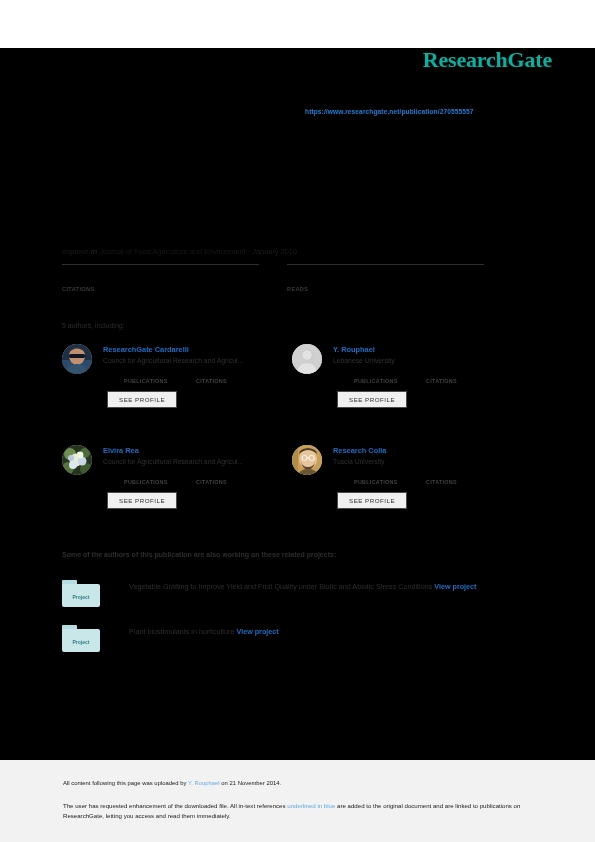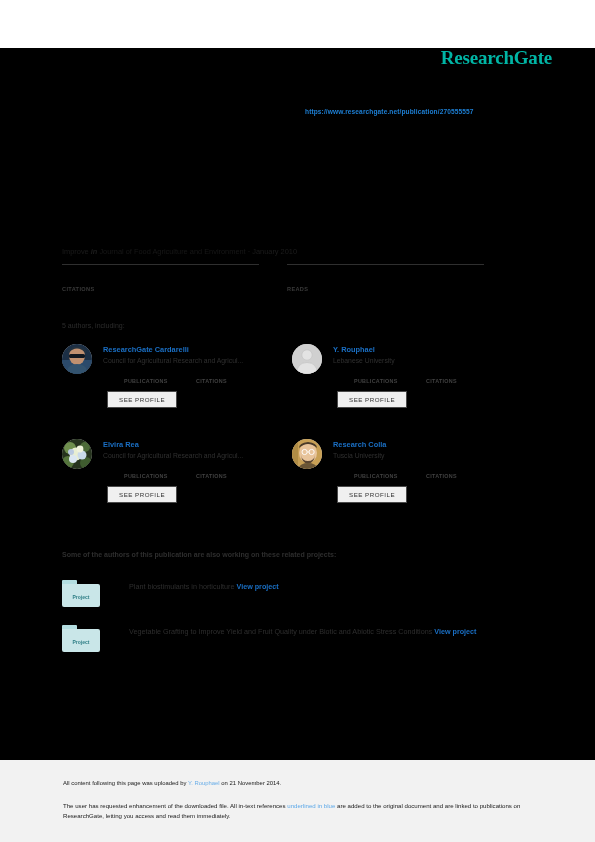--- a/index.html
+++ b/index.html
@@ -29,21 +29,21 @@
     left: 0; top: 48px;
     width: 595px; height: 712px;
     background: #000000;
   }
 
   
   .brand {
     position: absolute;
     right: 43px; top: 47px;
     font-family: "Liberation Serif", serif;
-    font-size: 19px;
+    font-size: 22px;
     font-weight: bold;
     letter-spacing: -0.2px;
     color: #00b5a5;
     white-space: nowrap;
   }
 
   
   .pub-url {
     position: absolute;
     left: 305px; top: 108px;
@@ -335,21 +335,21 @@
         <div class="stat">
           <div class="stat-num"></div>
           <div class="stat-label">CITATIONS</div>
         </div>
       </div>
       <div class="see-profile">SEE PROFILE</div>
     </div>
 
   </div>
 
-  <div class="author-row" style="margin-top:0;">
+  <div class="author-row" style="margin-top:6px;">
 
     <div class="author-cell">
       <div class="avatar">
         <svg width="30" height="30" viewBox="0 0 30 30">
           <rect width="30" height="30" fill="#26331e"></rect>
           <circle cx="8" cy="9" r="6" fill="#6f8f4e"></circle>
           <circle cx="23" cy="8" r="5" fill="#4d6b38"></circle>
           <circle cx="6" cy="23" r="6" fill="#55753c"></circle>
           <circle cx="24" cy="24" r="6" fill="#3f5c2f"></circle>
           <circle cx="14" cy="15" r="6.5" fill="#e8eed2"></circle>
@@ -414,32 +414,32 @@
 
 <div class="projects-list">
 
   <div class="project-item">
     <div class="folder">
       <div class="folder-tab"></div>
       <div class="folder-body"></div>
       <div class="folder-text">Project</div>
     </div>
     <div class="project-text">
-      <span>Plant biostimulants in horticulture </span><span class="view-project">View project</span>
+      <span>Vegetable Grafting to Improve Yield and Fruit Quality under Biotic and Abiotic Stress Conditions </span><span class="view-project">View project</span>
     </div>
   </div>
 
   <div class="project-item">
     <div class="folder">
       <div class="folder-tab"></div>
       <div class="folder-body"></div>
       <div class="folder-text">Project</div>
     </div>
     <div class="project-text">
-      <span>Vegetable Grafting to Improve Yield and Fruit Quality under Biotic and Abiotic Stress Conditions </span><span class="view-project">View project</span>
+      <span>Plant biostimulants in horticulture </span><span class="view-project">View project</span>
     </div>
   </div>
 
 </div>
 
 <div class="footer">
   <div class="footer-top">
     <span>All content following this page was uploaded by </span><span class="link-blue">Y. Rouphael</span><span> on 21 November 2014.</span>
   </div>
   <div class="footer-block">

